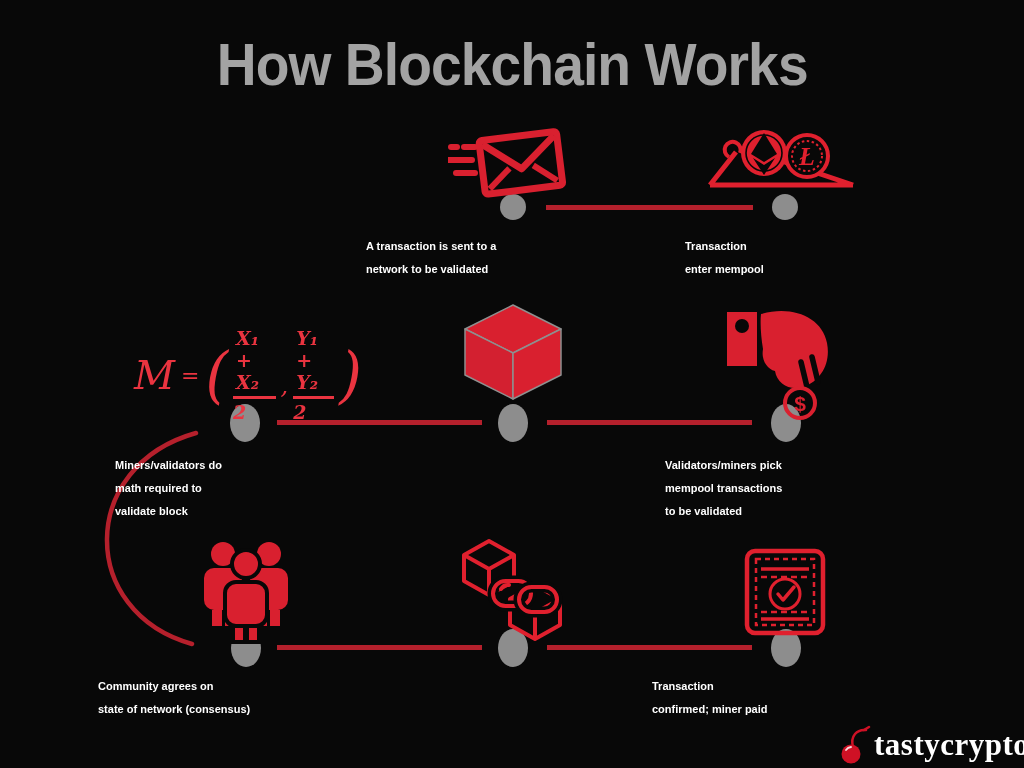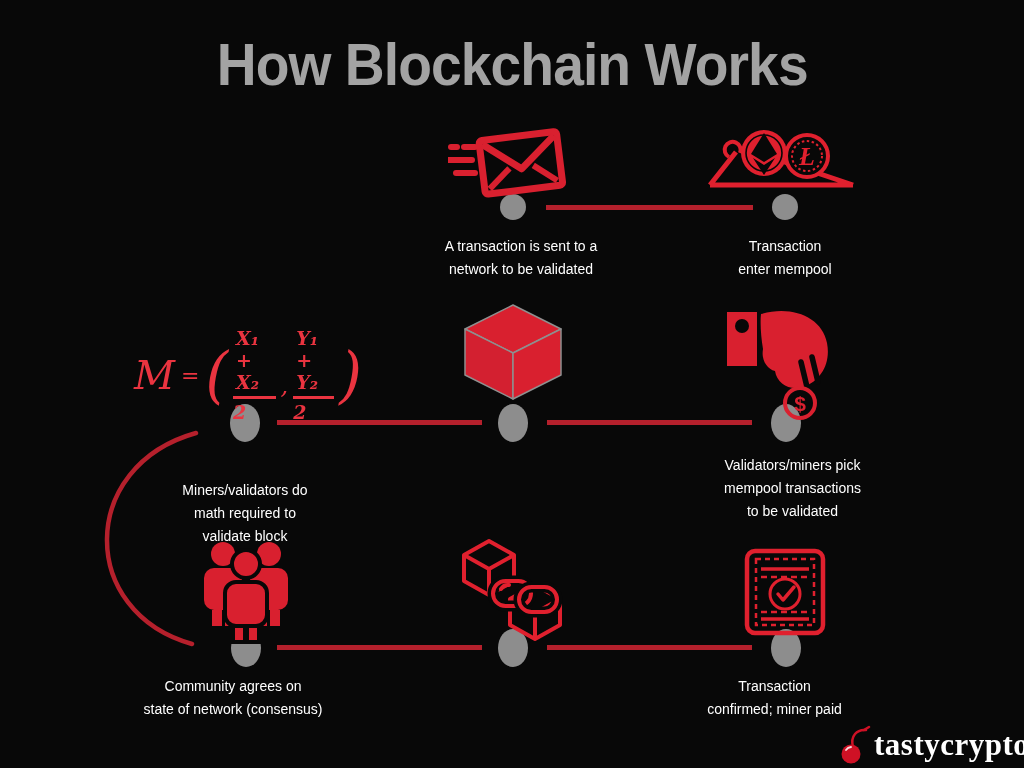--- a/index.html
+++ b/index.html
@@ -4,22 +4,22 @@
 <style>
   html,body{margin:0;padding:0;background:#080808;}
   #canvas{position:relative;width:1024px;height:768px;background:#080808;overflow:hidden;
           font-family:"Liberation Sans",sans-serif;}
   .abs{position:absolute;}
   
   #title{position:absolute;top:34px;left:0;width:1024px;text-align:center;margin:0;
          color:#a3a3a3;font-size:60px;font-weight:700;line-height:62px;letter-spacing:-1px;}
   #title span{display:inline-block;transform:scaleX(0.92);}
   
-  .step-label{position:absolute;color:#ffffff;font-weight:400;font-size:14px;line-height:23px;
-              text-align:center;white-space:pre-line;}
+  .step-label{position:absolute;color:#ffffff;font-weight:700;font-size:11px;line-height:23px;
+              white-space:pre-line;}
   
   #formula{position:absolute;left:134px;top:336px;width:228px;height:78px;
            display:flex;align-items:center;justify-content:center;gap:5px;
            color:#ea3440;font-family:"DejaVu Serif",serif;font-style:italic;}
   #formula .m{font-size:40px;line-height:40px;}
   #formula .eq{font-size:22px;padding:0 1px;}
   #formula .paren{font-size:58px;font-weight:400;line-height:50px;transform:scaleY(1.05);}
   #formula .frac{display:inline-flex;flex-direction:column;align-items:flex-start;font-size:19px;font-weight:700;}
   #formula .num{padding:0 3px 3px;border-bottom:3px solid currentColor;margin-bottom:2px;}
   #formula .comma{font-size:24px;align-self:flex-end;padding-bottom:14px;}
@@ -168,21 +168,21 @@
     <circle cx="41" cy="46" r="15" fill="none" stroke="#e0202e" stroke-width="3"></circle>
     <path d="M34,46 L39,52 L50,39" fill="none" stroke="#e0202e" stroke-width="3.5" stroke-linecap="round" stroke-linejoin="round"></path>
     <line x1="17" y1="64" x2="65" y2="64" stroke="#e0202e" stroke-width="2.5" stroke-dasharray="6 4"></line>
     <line x1="17" y1="71" x2="65" y2="71" stroke="#e0202e" stroke-width="3.5"></line>
   </svg>
 
   <div class="step-label" style="left:366px;width:310px;top:235px;">A transaction is sent to a
 network to be validated</div>
   <div class="step-label" style="left:685px;width:200px;top:235px;">Transaction
 enter mempool</div>
-  <div class="step-label" style="left:115px;width:260px;top:454px;margin-top:25px;">Miners/validators do
+  <div class="step-label" style="left:115px;width:260px;top:454px;">Miners/validators do
 math required to
 validate block</div>
   <div class="step-label" style="left:98px;width:270px;top:675px;">Community agrees on
 state of network (consensus)</div>
   <div class="step-label" style="left:665px;width:255px;top:454px;">Validators/miners pick
 mempool transactions
 to be validated</div>
   <div class="step-label" style="left:652px;width:245px;top:675px;">Transaction
 confirmed; miner paid</div>
 

